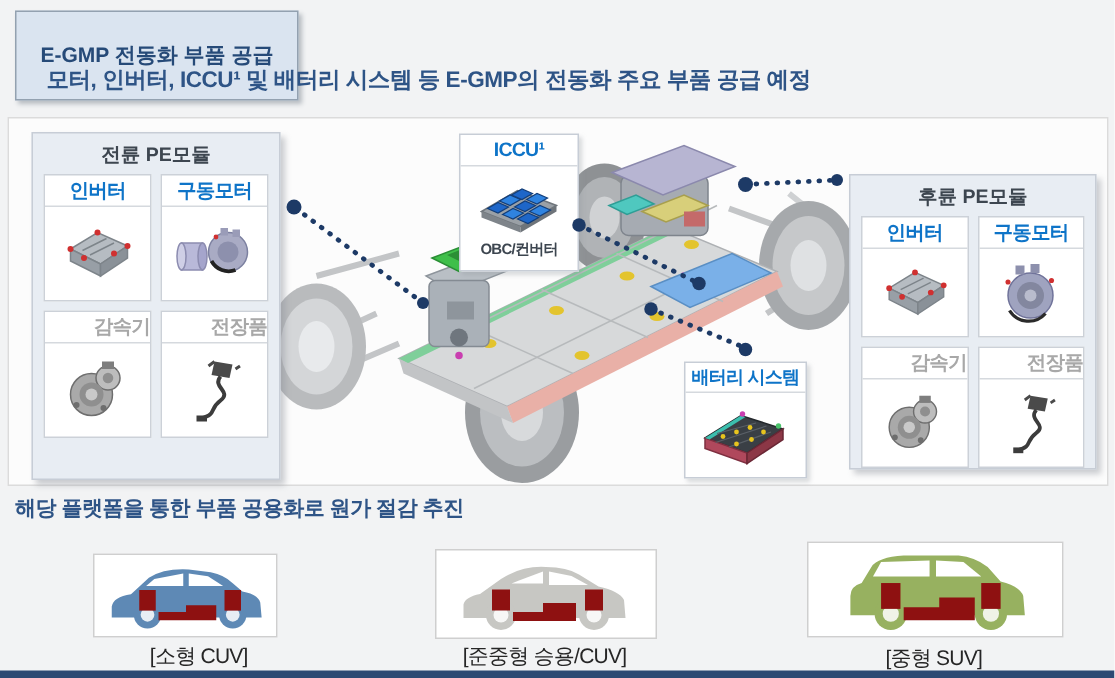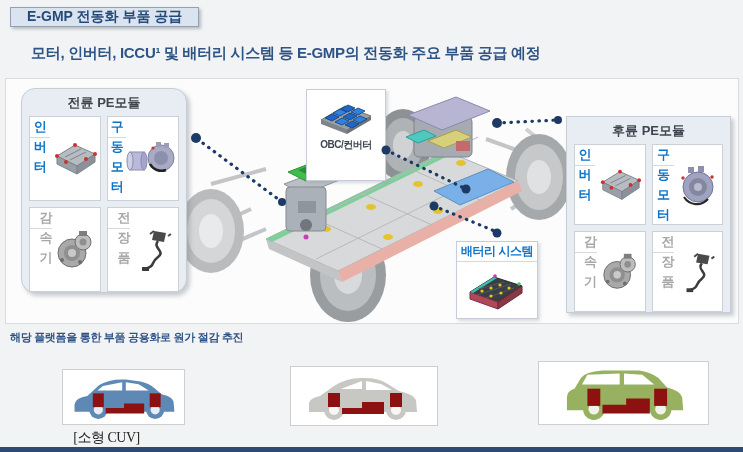--- a/index.html
+++ b/index.html
@@ -1,44 +1,44 @@
 <!DOCTYPE html>
 <html><head>
 <meta charset="utf-8">
 <style>
   html,body{margin:0;padding:0;}
   body{font-family:"Liberation Sans","DejaVu Sans",sans-serif;}
   .page{position:relative;width:743px;height:452px;background:#f2f3f4;overflow:hidden;}
 
   
   .title-box{position:absolute;left:10px;top:7px;background:#dae4f0;border:1px solid #93a1b0;
-    box-shadow:2px 2px 3px #b7bcc2;padding:0 16px;font-size:14px;font-weight:bold;color:#264a78;}
+    box-shadow:2px 2px 3px #b7bcc2;padding:20px 16px;font-size:14px;font-weight:bold;color:#264a78;}
   .subtitle{position:absolute;left:10px;top:44px;font-size:15px;font-weight:bold;color:#2e5486;letter-spacing:-0.3px;margin-left:21px;}
 
   
   .diagram{position:absolute;left:5px;top:78px;width:732px;height:244px;background:#fcfcfc;border:1px solid #dbdbdb;}
 
   
   .module-box{position:absolute;background:#e8edf3;border:1px solid #c7cdd6;box-shadow:3px 3px 4px rgba(140,145,152,0.45);box-sizing:border-box;}
   .module-box .mod-title{text-align:center;font-size:13px;font-weight:bold;color:#3d4650;padding:5px 0 4px;}
   .mod-grid{display:grid;grid-template-columns:1fr 1fr;gap:6px;padding:0 7px;}
-  .part-cell{background:#ffffff;border:1px solid #ccd1d8;display:flex;flex-direction:row;}
+  .part-cell{background:#ffffff;border:1px solid #ccd1d8;display:flex;flex-direction:column;}
   .part-label{height:20px;line-height:20px;text-align:center;font-size:13px;font-weight:bold;border-bottom:1px solid #d5d9de;letter-spacing:-0.5px;}
   .part-label.active{color:#0e74c8;}
   .part-label.inactive{color:#a8a8a8;text-align:right;}
   .part-img{flex:1;display:flex;align-items:center;justify-content:center;}
 
   
   .mini-box{position:absolute;background:#ffffff;border:1px solid #c7cdd6;box-sizing:border-box;box-shadow:2px 2px 3px rgba(150,155,160,0.35);}
   .mini-title{text-align:center;font-weight:bold;color:#0e74c8;border-bottom:1px solid #d5d9de;letter-spacing:-0.5px;}
   .mini-img{display:flex;align-items:center;justify-content:center;}
   .mini-caption{text-align:center;font-size:10px;color:#3d4650;font-weight:bold;letter-spacing:-0.5px;}
 
   
-  .bottom-heading{position:absolute;left:10px;top:330px;font-size:11px;font-weight:bold;color:#2e5486;letter-spacing:-0.3px;}
+  .bottom-heading{position:absolute;left:10px;top:330px;font-size:14px;font-weight:bold;color:#2e5486;letter-spacing:-0.3px;}
   .car-card{position:absolute;background:#ffffff;border:1px solid #cfcfcf;display:flex;align-items:center;justify-content:center;}
   .car-label{position:absolute;text-align:center;font-size:14px;color:#262626;letter-spacing:-0.5px;}
   .bottom-bar{position:absolute;left:0;bottom:0;width:743px;height:5px;background:#2c4a73;}
 
   .overlay{position:absolute;left:0;top:0;pointer-events:none;}
 </style>
 </head>
 <body>
 
 <div class="page">
@@ -115,21 +115,21 @@
 
       <g>
         <rect x="258" y="28" width="58" height="40" rx="5" fill="#a6abb2" stroke="#7e848c" stroke-width="1"></rect>
         <polygon points="252,26 300,8 334,22 286,41" fill="#b7b5d2" stroke="#8b89ad" stroke-width="1"></polygon>
         <polygon points="250,48 268,41 280,47 262,54" fill="#4fc8bf" stroke="#2f9e96" stroke-width="1"></polygon>
         <polygon points="272,52 300,41 316,48 288,59" fill="#d8cf7a" stroke="#a89f4e" stroke-width="1"></polygon>
         <rect x="300" y="52" width="14" height="10" fill="#c46a6a"></rect>
       </g>
     </svg>
 
-    <div class="module-box" style="left:15px;top:9px;width:166px;height:205px;border-radius:14px;">
+    <div class="module-box" style="left:15px;top:9px;width:166px;height:232px;">
       <div class="mod-title">전륜 PE모듈</div>
       <div class="mod-grid">
         <div class="part-cell" style="height:83px;">
           <div class="part-label active">인버터</div>
           <div class="part-img">
             <svg width="50" height="46" viewBox="0 0 50 46">
               <polygon points="7,20 25,9 45,18 27,30" fill="#b6bcc2" stroke="#7d848a"></polygon>
               <polygon points="7,20 27,30 27,38 7,28" fill="#989fa6" stroke="#7d848a"></polygon>
               <polygon points="27,30 45,18 45,26 27,38" fill="#8a9198" stroke="#7d848a"></polygon>
               <path d="M15,21 L31,13 M20,24 L36,16" stroke="#7d848a" fill="none"></path>
@@ -182,20 +182,21 @@
               <path d="M20,8 L24,5 M38,10 L41,8" stroke="#4a4a4a" stroke-width="2"></path>
               <path d="M28,15 C22,22 36,25 28,31 C20,37 26,40 15,43" stroke="#3c3c3c" stroke-width="2.6" fill="none"></path>
               <rect x="12" y="41" width="7" height="4" fill="#3c3c3c"></rect>
             </svg>
           </div>
         </div>
       </div>
     </div>
 
     <div class="mini-box" style="left:300px;top:10px;width:80px;height:92px;">
+      <div class="mini-title" style="font-size:13px;height:20px;line-height:20px;">ICCU¹</div>
       <div class="mini-img" style="height:48px;">
         <svg width="62" height="44" viewBox="0 0 62 44">
           <polygon points="6,28 30,14 56,24 32,38" fill="#9aa0a6" stroke="#70767c"></polygon>
           <polygon points="6,28 32,38 32,42 6,32" fill="#7e848a"></polygon>
           <polygon points="32,38 56,24 56,28 32,42" fill="#6e747a"></polygon>
           <g stroke="#123e7a" stroke-width="0.8">
             <polygon points="10,26 17,22 24,25 17,29" fill="#1e66c8"></polygon>
               <polygon points="18,21 25,17 32,20 25,24" fill="#2f83e0"></polygon>
               <polygon points="26,17 33,13 40,16 33,20" fill="#1e66c8"></polygon>
             <polygon points="20,30 27,26 34,29 27,33" fill="#2f83e0"></polygon>
@@ -334,54 +335,56 @@
       <polygon points="62,10 76,12 87,19 62,19" fill="#ffffff"></polygon>
       <circle cx="32" cy="40" r="5" fill="#ffffff" opacity="0.85"></circle>
         <circle cx="94" cy="40" r="5" fill="#ffffff" opacity="0.85"></circle>
       <g fill="#8e1111">
         <rect x="26" y="22" width="12" height="15"></rect>
           <rect x="88" y="22" width="12" height="15"></rect>
         <path d="M40,44 L40,38 L60,38 L60,33 L82,33 L82,44 Z"></path>
       </g>
     </svg>
   </div>
-  <div class="car-label" style="left:46px;top:429px;width:121px;font-family:Liberation Serif, serif;">[소형 CUV]</div>
+  <div class="car-label" style="left:72px;top:429px;width:121px;">[소형 CUV]</div>
 
   <div class="car-card" style="left:290px;top:366px;width:146px;height:58px;">
     <svg width="132" height="52" viewBox="0 0 120 52">
       <g fill="#c7c7c3">
         <path d="M5,42 L5,33 Q6,28 16,26 L30,16 Q44,7 60,8 Q74,8 82,13 L95,21 Q109,24 112,30 L113,42 Z"></path>
         <circle cx="30" cy="40" r="10"></circle>
           <circle cx="92" cy="40" r="10"></circle>
       </g>
       <polygon points="42,17 58,11 58,19 37,19" fill="#ffffff"></polygon>
       <polygon points="62,11 77,14 88,20 62,20" fill="#ffffff"></polygon>
       <circle cx="30" cy="40" r="5" fill="#ffffff" opacity="0.85"></circle>
         <circle cx="92" cy="40" r="5" fill="#ffffff" opacity="0.85"></circle>
       <g fill="#8e1111">
         <rect x="24" y="23" width="12" height="14"></rect>
           <rect x="86" y="23" width="12" height="14"></rect>
         <path d="M38,44 L38,38 L58,38 L58,32 L80,32 L80,44 Z"></path>
       </g>
     </svg>
   </div>
+  <div class="car-label" style="left:270px;top:429px;width:186px;">[준중형 승용/CUV]</div>
 
   <div class="car-card" style="left:538px;top:361px;width:169px;height:62px;">
     <svg width="150" height="56" viewBox="0 0 120 52">
       <g fill="#97b160">
         <path d="M7,42 L7,30 Q7,24 14,22 L20,12 Q24,6 40,5 L74,5 Q84,6 92,12 L100,21 Q112,24 114,30 L115,42 Z"></path>
         <circle cx="32" cy="41" r="10"></circle>
           <circle cx="94" cy="41" r="10"></circle>
       </g>
       <polygon points="26,9 56,8 56,18 21,18" fill="#ffffff"></polygon>
       <polygon points="60,8 77,9 88,18 60,18" fill="#ffffff"></polygon>
       <circle cx="32" cy="41" r="5" fill="#ffffff" opacity="0.85"></circle>
         <circle cx="94" cy="41" r="5" fill="#ffffff" opacity="0.85"></circle>
       <g fill="#8e1111">
         <rect x="26" y="22" width="12" height="16"></rect>
           <rect x="88" y="22" width="12" height="16"></rect>
         <path d="M40,45 L40,37 L62,37 L62,31 L84,31 L84,45 Z"></path>
       </g>
     </svg>
   </div>
+  <div class="car-label" style="left:538px;top:430px;width:169px;">[중형 SUV]</div>
 
   <div class="bottom-bar"></div>
 </div>
 
 </body></html>

